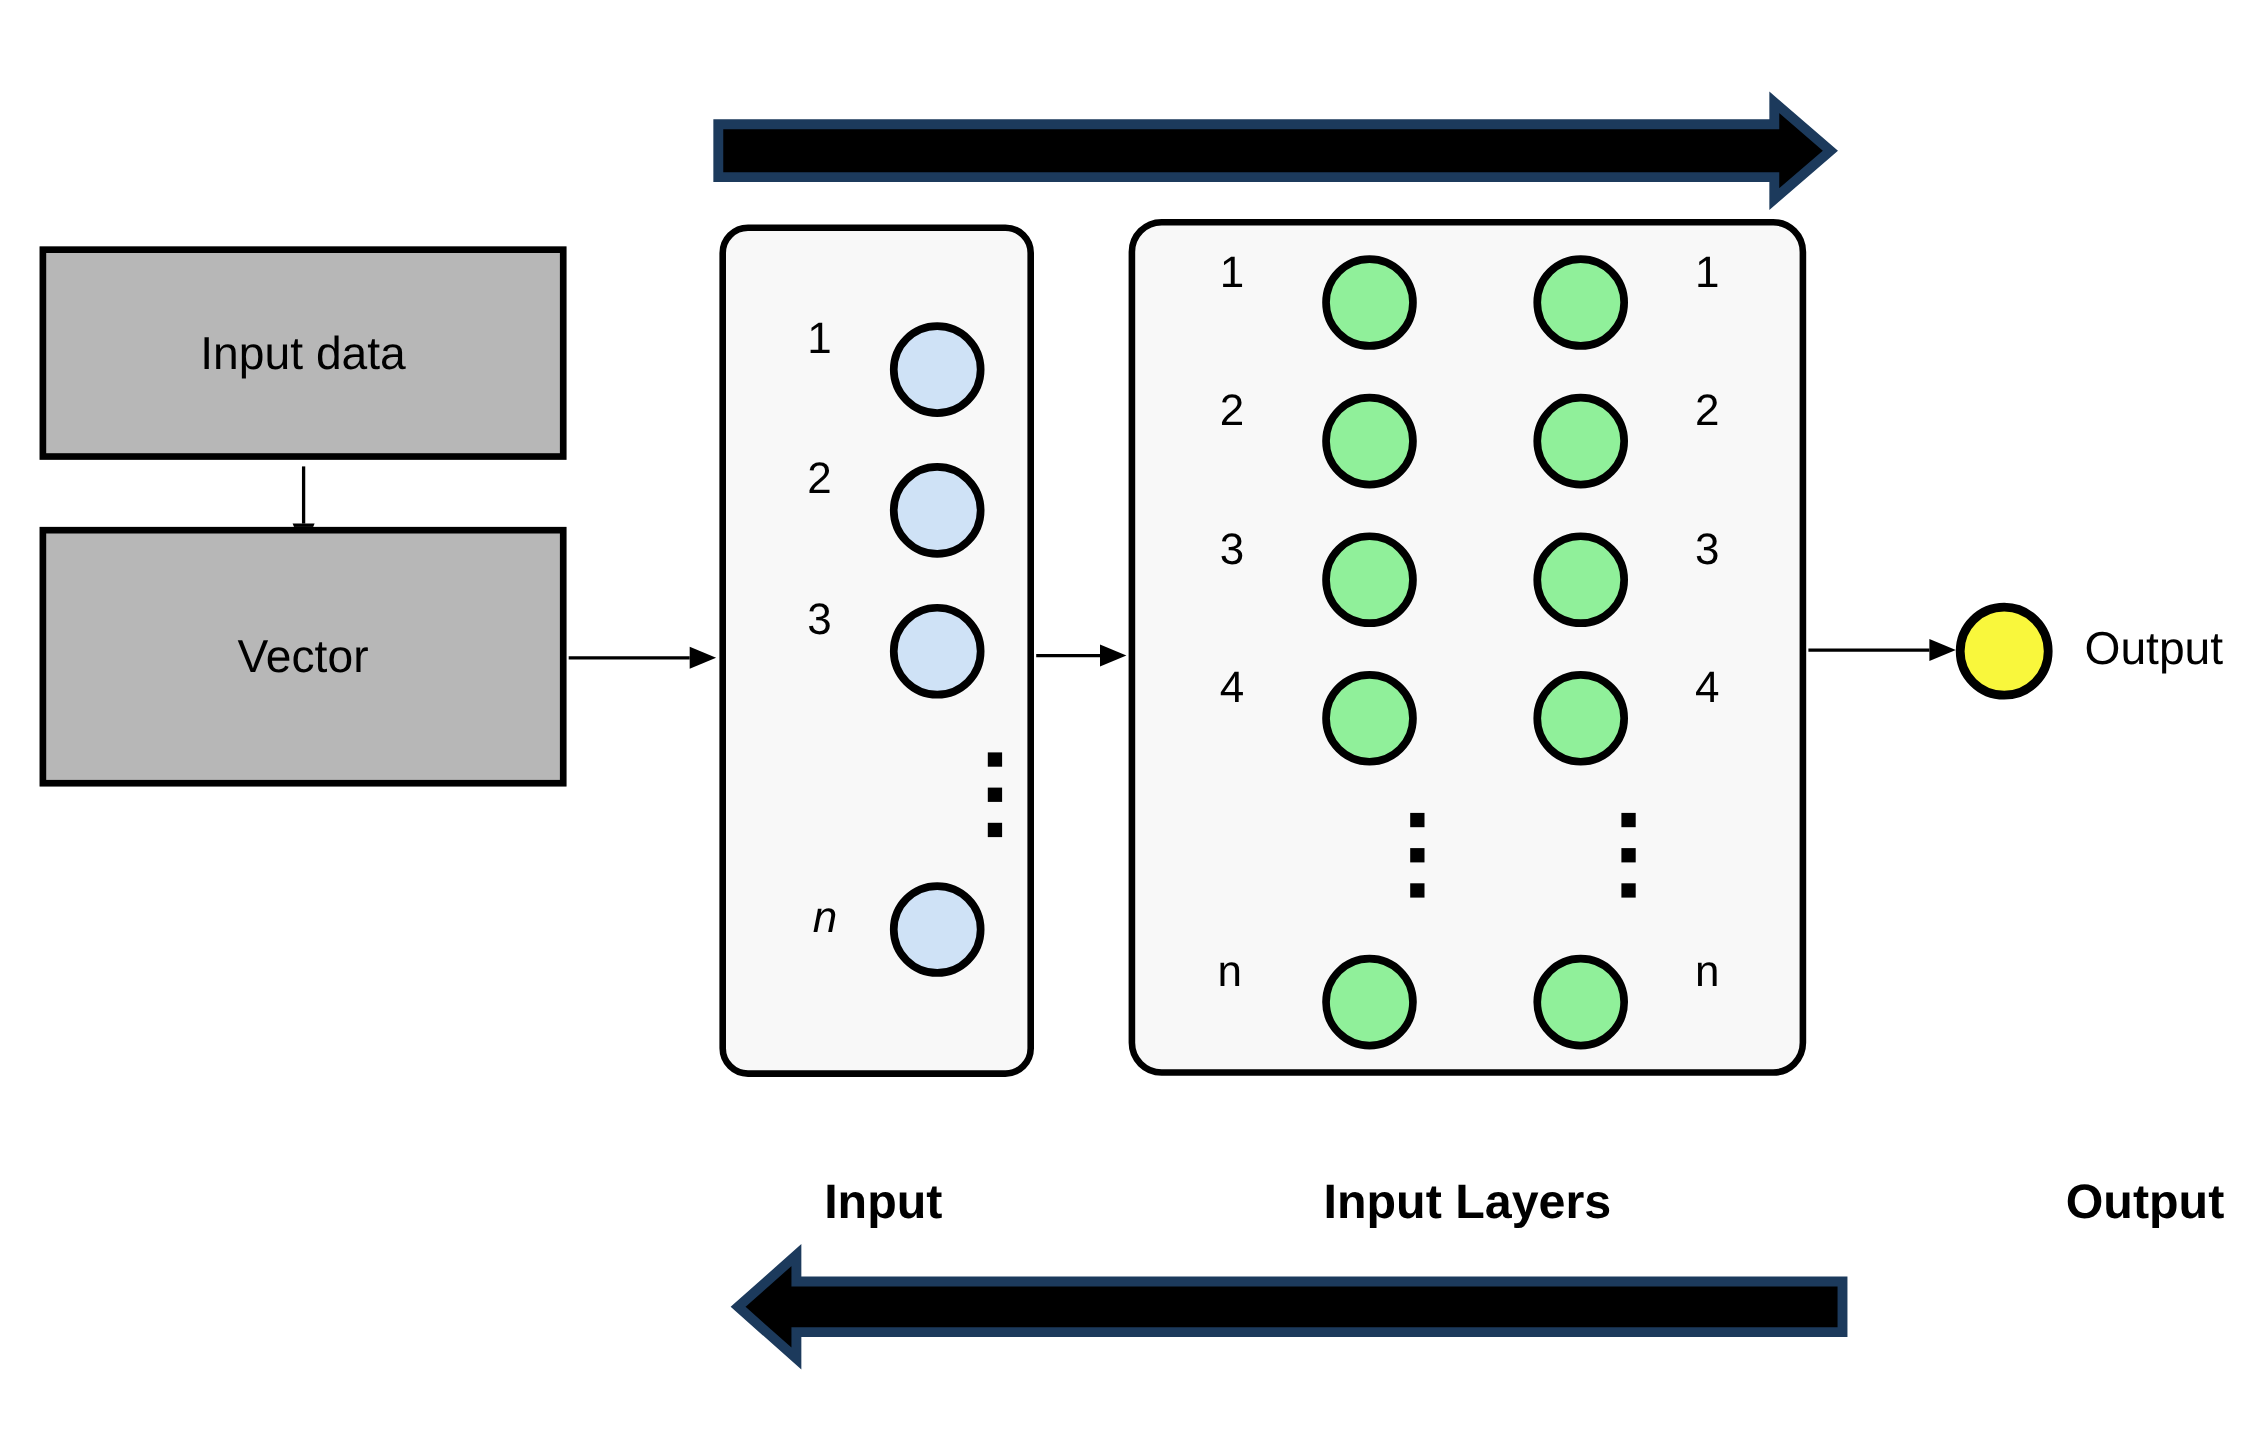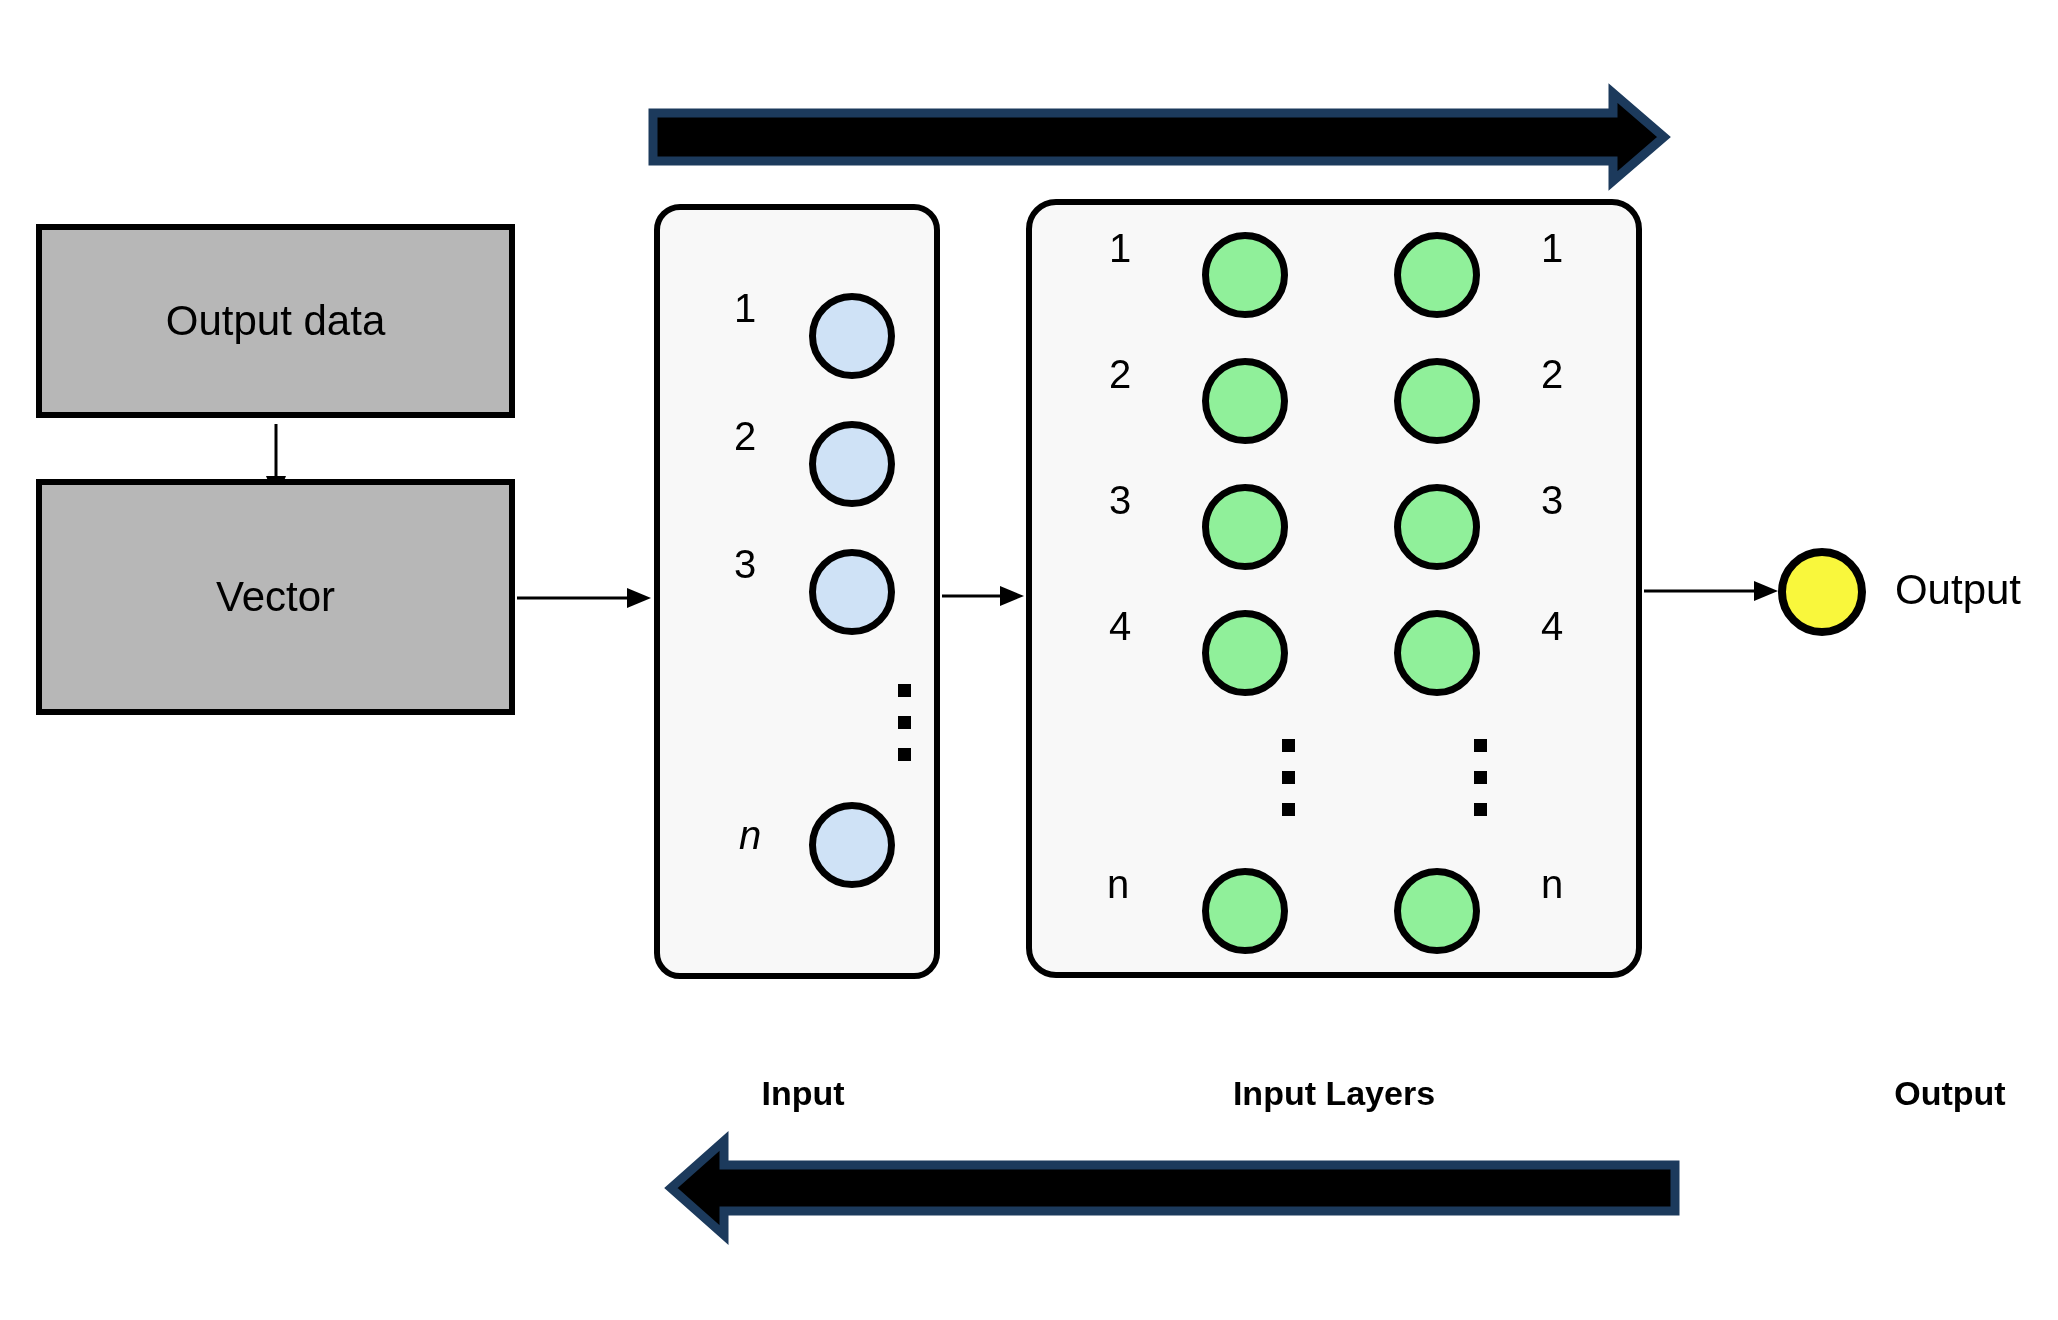--- a/index.html
+++ b/index.html
@@ -4,21 +4,21 @@
 <style>
   html,body{margin:0;padding:0;background:#ffffff;}
   #canvas{
     position:relative;width:2058px;height:1320px;background:#ffffff;overflow:hidden;
     font-family:"Liberation Sans", sans-serif;color:#000;
   }
   #wires{position:absolute;left:0;top:0;width:2058px;height:1320px;z-index:1;}
   .abs{position:absolute;}
   .center-anchor{transform:translate(-50%,-50%);white-space:nowrap;}
   .title{font-weight:bold;font-size:46px;letter-spacing:1px;}
-  .caption{font-weight:bold;font-size:34px;}
+  .caption{font-weight:bold;font-size:44px;}
   .gray-box{
     background:#b7b7b7;border:6px solid #000;box-sizing:border-box;
     display:flex;align-items:center;justify-content:center;
     font-size:42px;z-index:2;
   }
   .panel{
     background:#f8f8f8;border:6px solid #000;box-sizing:border-box;z-index:2;
   }
   .node{
     position:absolute;box-sizing:border-box;border-radius:50%;z-index:3;
@@ -84,21 +84,21 @@
       <line x1="1245" y1="911" x2="1437" y2="275"></line>
       <line x1="1245" y1="911" x2="1437" y2="401"></line>
       <line x1="1245" y1="911" x2="1437" y2="527"></line>
       <line x1="1245" y1="911" x2="1437" y2="653"></line>
       <line x1="1245" y1="911" x2="1437" y2="911"></line>
     </g>
   </svg>
 
 
   <div class="abs gray-box" style="left:36px;top:224px;width:479px;height:194px">
-    <span>Output data</span>
+    <span>Input data</span>
   </div>
   <div class="abs gray-box" style="left:36px;top:479px;width:479px;height:236px">
     <span>Vector</span>
   </div>
 
   <div class="abs panel" style="left:654px;top:204px;width:286px;height:775px;border-radius:26px"></div>
   <div class="abs center-anchor node-label" style="left:745px;top:308px">1</div>
   <div class="abs center-anchor node-label" style="left:745px;top:436px">2</div>
   <div class="abs center-anchor node-label" style="left:745px;top:564px">3</div>
   <div class="abs center-anchor node-label italic" style="left:750px;top:835px">n</div>

